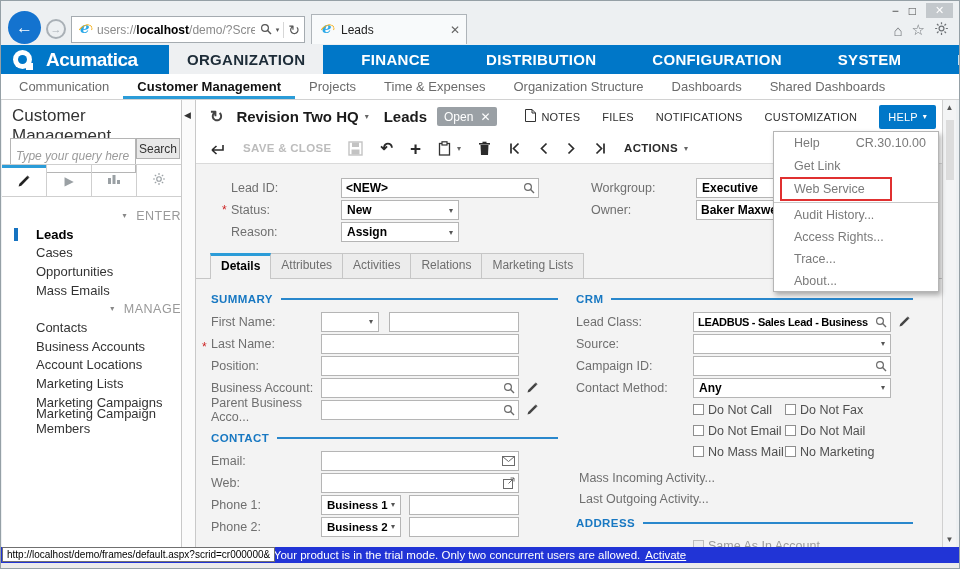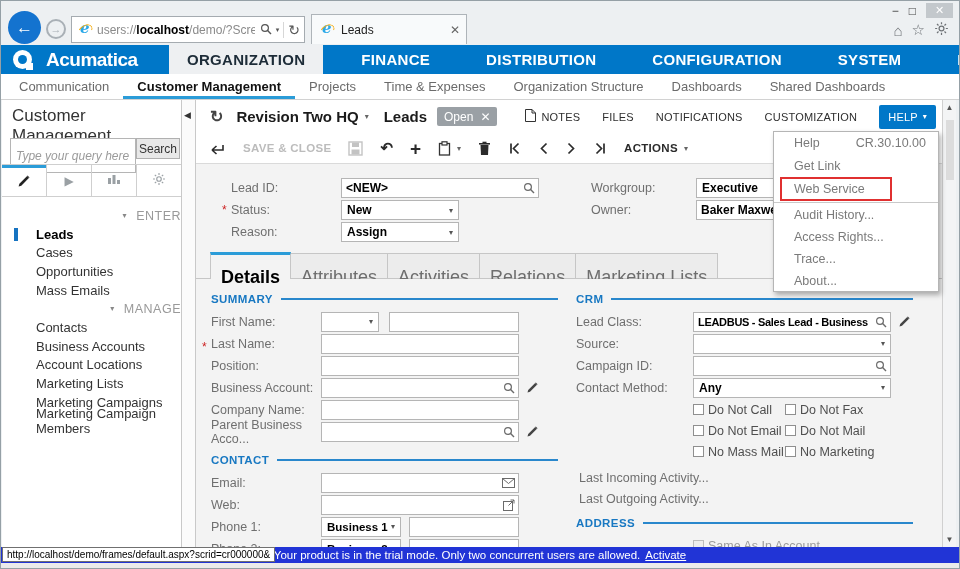--- a/index.html
+++ b/index.html
@@ -107,22 +107,22 @@
   .field{position:absolute;height:20px;background:#fff;border:1px solid #b5b5b5;display:flex;align-items:center;}
   .field input{border:none;outline:none;background:transparent;flex:1;min-width:0;height:100%;
     font-family:"Liberation Sans",sans-serif;font-size:12px;font-weight:bold;color:#000;padding:0 4px;}
   .field .ico{display:flex;align-items:center;margin-right:3px;}
   .val{padding-left:5px;font-size:12px;font-weight:bold;color:#000;white-space:nowrap;overflow:hidden;}
   .car{margin-left:auto;margin-right:5px;font-size:8px;color:#555;}
 
   
   .tabstrip{left:195px;top:253px;width:746px;height:25px;background:#f3f3f3;border-bottom:1px solid #c6c6c6;
     display:flex;align-items:flex-end;padding-left:15px;}
-  .tab{height:25px;line-height:22px;padding:12px 10px;background:#ececec;border:1px solid #c6c6c6;border-bottom:none;
-    margin-left:-1px;font-size:18px;color:#6e6e6e;}
+  .tab{height:25px;line-height:22px;padding:0 10px;background:#ececec;border:1px solid #c6c6c6;border-bottom:none;
+    margin-left:-1px;font-size:12px;color:#6e6e6e;}
   .tab.sel{background:#f3f3f3;border-top:3px solid #2b9cd8;font-weight:bold;color:#000;height:26px;
     margin-bottom:-1px;z-index:2;position:relative;line-height:21px;}
 
   
   .content{left:195px;top:278px;width:746px;height:268px;background:#f3f3f3;overflow:hidden;}
   .col{position:absolute;top:10px;}
   .col-l{left:15px;width:347px;}
   .col-r{left:380px;width:337px;}
   .shead{display:flex;align-items:center;height:20px;margin-bottom:2px;}
   .shead .t{font-size:11.5px;font-weight:bold;color:#1878c2;letter-spacing:.4px;}
@@ -515,26 +515,20 @@
             </span>
         </div>
         <span class="pencil">
             <svg width="13" height="13" viewBox="0 0 13 13">
               <path d="M1.5 11.5 L2.2 9 L9.2 2 L11 3.8 L4 10.8 Z" fill="#444"></path>
               <path d="M9.8 1.4 L11.6 3.2 L11 3.8 L9.2 2 Z" fill="#444"></path>
             </svg>
           </span>
       </div>
       <div class="frow">
-        <span class="flabel">Company Name:</span>
-        <div class="field w198">
-            <input style="">
-          </div>
-      </div>
-      <div class="frow">
         <span class="flabel">Parent Business Acco...</span>
         <div class="field w198">
           <input style="">
           <span class="ico">
               <svg width="12" height="12" viewBox="0 0 12 12">
                 <circle cx="5" cy="5" r="3.4" fill="none" stroke="#6b6b6b" stroke-width="1.2"></circle>
                 <line x1="7.6" y1="7.6" x2="11" y2="11" stroke="#6b6b6b" stroke-width="1.4"></line>
               </svg>
             </span>
         </div>
@@ -668,21 +662,21 @@
       <div class="cbrow">
         <span class="cbitem">
             <span class="cbbox"></span>
             <span>No Mass Mail</span>
           </span>
         <span class="cbitem">
             <span class="cbbox"></span>
             <span>No Marketing</span>
           </span>
       </div>
-      <div class="actlbl" style="margin-top:5px;">Last Incoming Activity...</div>
+      <div class="actlbl" style="margin-top:5px;">Mass Incoming Activity...</div>
       <div class="actlbl">Last Outgoing Activity...</div>
       <div class="shead" style="margin-top:4px;">
           <span class="t">ADDRESS</span>
           <span class="line"></span>
         </div>
       <div class="cbrow">
         <span class="cbitem" style="width:auto;">
             <span class="cbbox dis"></span>
             <span class="dim">Same As In Account</span>
           </span>

